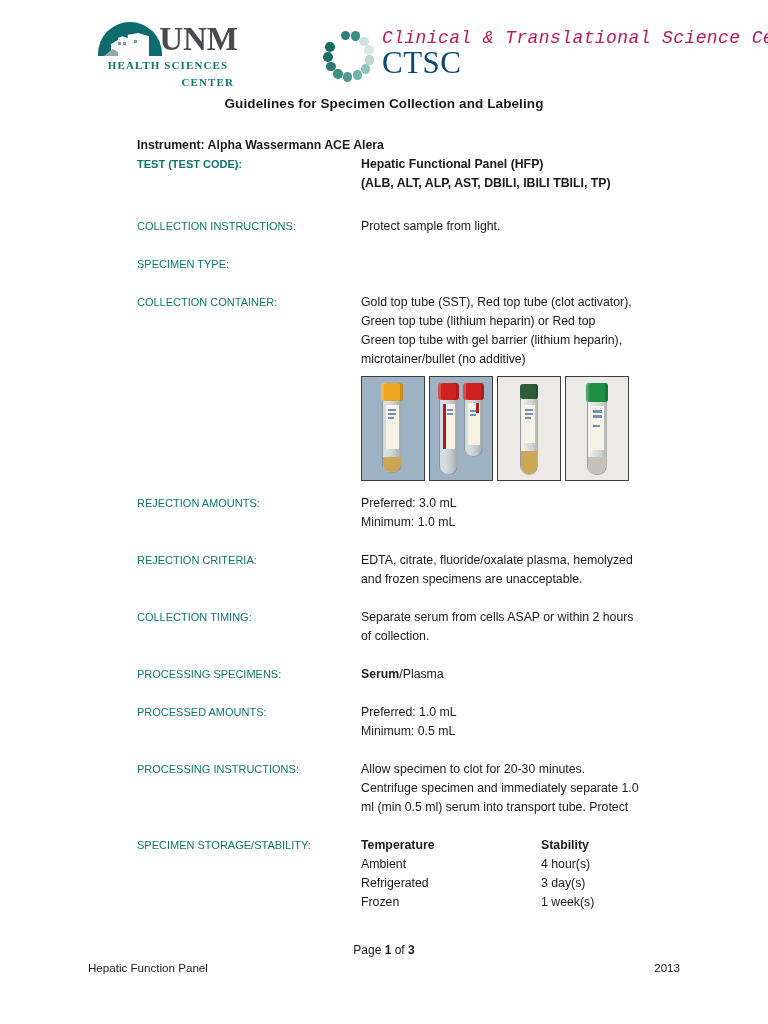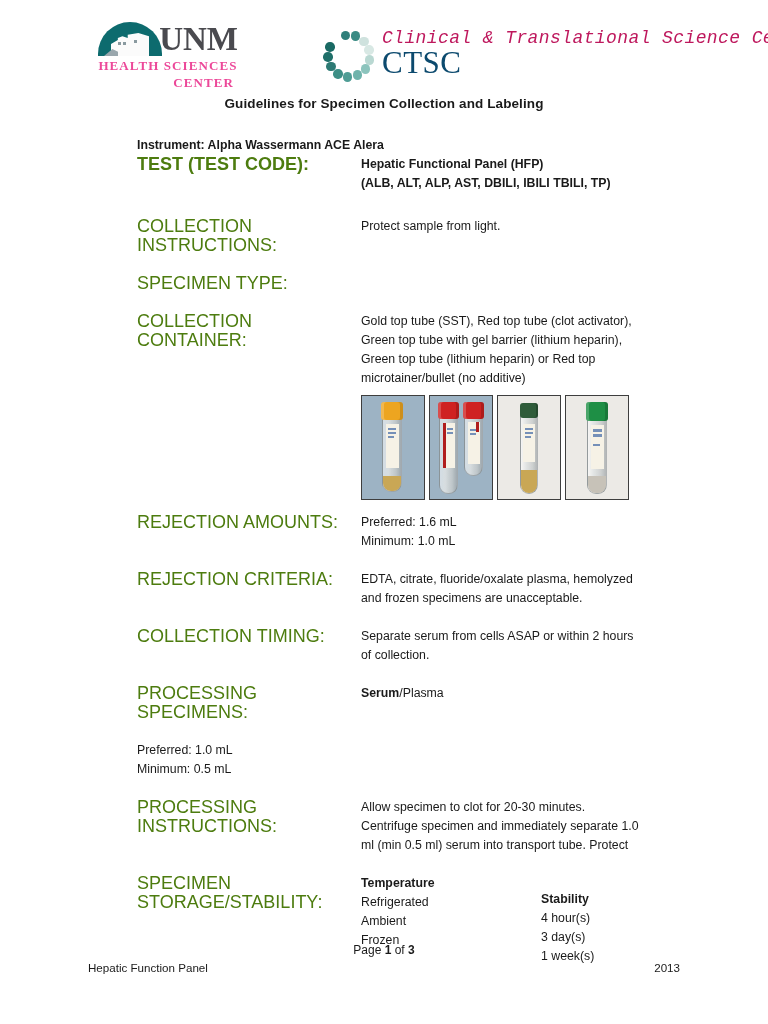--- a/index.html
+++ b/index.html
@@ -88,23 +88,23 @@
   }
   .unm-word {
     font-family: "Liberation Serif", serif;
     font-size: 33px;
     letter-spacing: 0px;
     color: #4a4a4f;
     line-height: 33px;
   }
   .unm-sub1, .unm-sub2 {
     font-family: "Liberation Serif", serif;
-    font-size: 13px;
+    font-size: 11px;
     letter-spacing: 1.1px;
-    color: #ec4899;
+    color: #0f766e;
     line-height: 17px;
   }
   .unm-sub1 { text-align: center; margin-top: 1px; }
   .unm-sub2 { text-align: right; padding-right: 4px; }
 
   .ctsc-logo {
     position: absolute;
     left: 322px;
     top: 14px;
     width: 390px;
@@ -166,23 +166,23 @@
     top: 136px;
     width: 560px;
   }
   .row {
     display: flex;
     align-items: flex-start;
   }
   .lbl {
     width: 224px;
     flex: 0 0 224px;
-    font-size: 18px;
+    font-size: 11px;
     line-height: 19px;
-    color: #4d7c0f;
+    color: #0f766e;
   }
   .lbl.bold { font-weight: bold; }
   .val {
     flex: 1 1 auto;
     font-size: 12.3px;
     line-height: 19px;
     color: #1a1a1a;
   }
   .val.bold { font-weight: bold; }
   .val .line { display: block; }
@@ -250,23 +250,24 @@
   }
   .serum-pale {
     position: absolute;
     background: #c7c2b8;
     border-radius: 0 0 8px 8px;
   }
 
   
   .stab-table {
     display: flex;
+    align-items: flex-end;
   }
   .stab-col-a { width: 180px; flex: 0 0 180px; }
-  .stab-col-b { flex: 1 1 auto; margin-top: 16px; }
+  .stab-col-b { flex: 1 1 auto; }
   .stab-head { font-weight: bold; font-size: 12.3px; line-height: 19px; }
   .stab-cell { font-size: 12.3px; line-height: 19px; }
 
   
   .page-num {
     position: absolute;
     top: 943px;
     left: 0;
     width: 768px;
     text-align: center;
@@ -358,22 +359,22 @@
     <div class="row">
       <div class="lbl">SPECIMEN TYPE:</div>
     </div>
 
     <div class="spacer-md"></div>
 
     <div class="row">
       <div class="lbl">COLLECTION CONTAINER:</div>
       <div class="val">
         <span class="line">Gold top tube (SST), Red top tube (clot activator),</span>
+        <span class="line">Green top tube (lithium heparin) or Red top</span>
         <span class="line">Green top tube with gel barrier (lithium heparin),</span>
-        <span class="line">Green top tube (lithium heparin) or Red top</span>
         <span class="line">microtainer/bullet (no additive)</span>
 
         <div class="tube-strip">
 
           <div class="tube-photo bg-blue">
             <div class="tube-body" style="left:20px; top:18px; width:20px; height:78px;"></div>
             <div class="tube-cap cap-gold" style="left:19px; top:6px; width:22px; height:18px;"></div>
             <div class="tube-label" style="left:24px; top:28px; width:13px; height:44px;"></div>
             <div class="lbl-text" style="left:26px; top:32px; width:8px; height:2px;"></div>
             <div class="lbl-text" style="left:26px; top:36px; width:8px; height:2px;"></div>
@@ -419,21 +420,21 @@
 
         </div>
       </div>
     </div>
 
     <div class="spacer-sm"></div>
 
     <div class="row">
       <div class="lbl">REJECTION AMOUNTS:</div>
       <div class="val">
-        <span class="line">Preferred: 1.6 mL</span>
+        <span class="line">Preferred: 3.0 mL</span>
         <span class="line">Minimum: 1.0 mL</span>
       </div>
     </div>
 
     <div class="spacer-md"></div>
 
     <div class="row">
       <div class="lbl">REJECTION CRITERIA:</div>
       <div class="val">
         <span class="line">EDTA, citrate, fluoride/oxalate plasma, hemolyzed</span>
@@ -456,20 +457,21 @@
     <div class="row">
       <div class="lbl">PROCESSING SPECIMENS:</div>
       <div class="val">
         <span class="line"><b>Serum</b><span>/Plasma</span></span>
       </div>
     </div>
 
     <div class="spacer-md"></div>
 
     <div class="row">
+      <div class="lbl">PROCESSED AMOUNTS:</div>
       <div class="val">
         <span class="line">Preferred: 1.0 mL</span>
         <span class="line">Minimum: 0.5 mL</span>
       </div>
     </div>
 
     <div class="spacer-md"></div>
 
     <div class="row">
       <div class="lbl">PROCESSING INSTRUCTIONS:</div>
@@ -481,22 +483,22 @@
     </div>
 
     <div class="spacer-md"></div>
 
     <div class="row">
       <div class="lbl">SPECIMEN STORAGE/STABILITY:</div>
       <div class="val">
         <div class="stab-table">
           <div class="stab-col-a">
             <div class="stab-head">Temperature</div>
+            <div class="stab-cell">Ambient</div>
             <div class="stab-cell">Refrigerated</div>
-            <div class="stab-cell">Ambient</div>
             <div class="stab-cell">Frozen</div>
           </div>
           <div class="stab-col-b">
             <div class="stab-head">Stability</div>
             <div class="stab-cell">4 hour(s)</div>
             <div class="stab-cell">3 day(s)</div>
             <div class="stab-cell">1 week(s)</div>
           </div>
         </div>
       </div>

